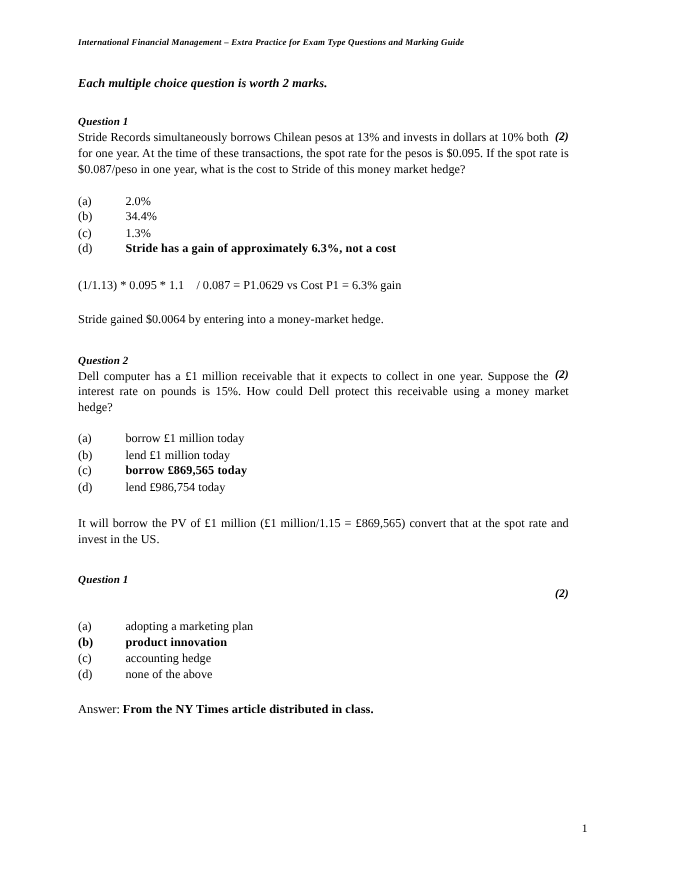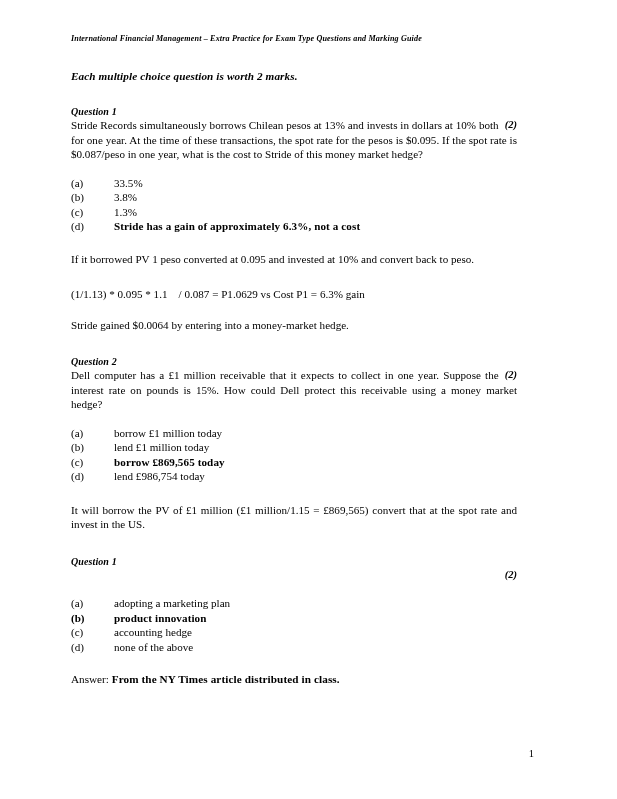--- a/index.html
+++ b/index.html
@@ -128,37 +128,36 @@
 
     <div class="q-title">Question 1</div>
     <div class="para clearfix">
       <span class="marks">(2)</span>
       <span>Stride Records simultaneously borrows Chilean pesos at 13% and invests in dollars at 10% both for one year.  At the time of these transactions, the spot rate for the pesos is $0.095.  If the spot rate is $0.087/peso in one year, what is the cost to Stride of this money market hedge?</span>
     </div>
 
     <div class="options">
       <div class="opt">
         <span class="opt-label">(a)</span>
-        <span class="opt-text">33.5%</span>
+        <span class="opt-text">2.0%</span>
       </div>
       <div class="opt">
         <span class="opt-label">(b)</span>
-        <span class="opt-text">3.8%</span>
+        <span class="opt-text">34.4%</span>
       </div>
       <div class="opt">
         <span class="opt-label">(c)</span>
         <span class="opt-text">1.3%</span>
       </div>
       <div class="opt answer">
         <span class="opt-label">(d)</span>
         <span class="opt-text">Stride has a gain of approximately 6.3%, not a cost</span>
       </div>
     </div>
 
-    <div class="expl gap-lg noj">If it borrowed PV 1 peso converted at 0.095 and invested at 10% and convert back to peso.</div>
     <div class="expl calc noj">(1/1.13) * 0.095 * 1.1    / 0.087 = P1.0629 vs Cost P1 = 6.3% gain</div>
     <div class="expl gap-md noj">Stride gained $0.0064 by entering into a money-market hedge.</div>
 
     <div class="q-title">Question 2</div>
     <div class="para clearfix">
       <span class="marks">(2)</span>
       <span>Dell computer has a £1 million receivable that it expects to collect in one year.  Suppose the interest rate on pounds is 15%.  How could Dell protect this receivable using a money market hedge?</span>
     </div>
 
     <div class="options">

